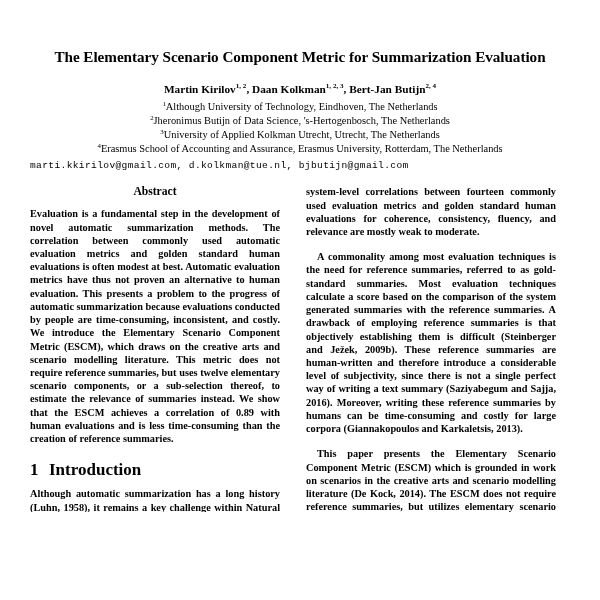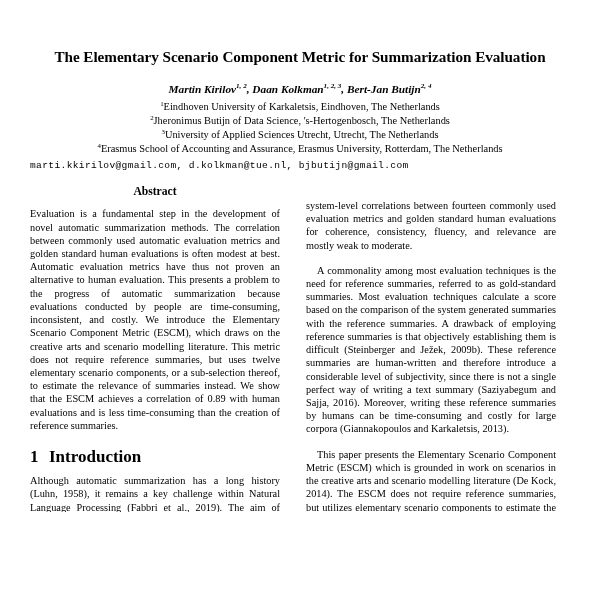--- a/index.html
+++ b/index.html
@@ -32,21 +32,20 @@
     line-height: 1.30;
     letter-spacing: -0.05px;
     margin: 0 18px;
   }
   .authors {
     text-align: center;
     font-size: 11.3px;
     font-weight: bold;
     margin-top: 15px;
     line-height: 1.3;
-    font-style: italic;
   }
   .authors sup {
     font-weight: bold;
     font-size: 7.1px;
     vertical-align: super;
     line-height: 0;
   }
   .affiliations {
     text-align: center;
     font-size: 10.4px;
@@ -62,21 +61,21 @@
     text-align: left;
     font-family: "Liberation Mono", "DejaVu Sans Mono", monospace;
     font-size: 9.6px;
     letter-spacing: 0.35px;
     margin-top: 4px;
   }
   .columns {
     margin-top: 14px;
     display: flex;
     gap: 26px;
-    align-items: flex-end;
+    align-items: flex-start;
   }
   .col {
     width: 250px;
     flex: 0 0 250px;
   }
   .section-heading {
     font-size: 11.6px;
     font-weight: bold;
     text-align: center;
     margin: 0 0 9px 0;
@@ -92,20 +91,21 @@
     min-width: 19px;
   }
   .abstract-body p,
   .body-text p {
     margin: 0;
     font-size: 10.3px;
     line-height: 1.285;
     text-align: justify;
     text-justify: inter-word;
     hyphens: manual;
+    font-weight: bold;
   }
   .abstract-body p {
     text-indent: 0;
   }
   .body-text p {
     text-indent: 11px;
   }
   .body-text p.first {
     text-indent: 0;
   }
@@ -122,23 +122,23 @@
 <div class="page">
 
   <div class="title-block">
     <div class="paper-title">The Elementary Scenario Component Metric for Summarization Evaluation</div>
 
     <div class="authors">
       <span>Martin Kirilov</span><sup>1, 2</sup>, <span>Daan Kolkman</span><sup>1, 2, 3</sup>, <span>Bert-Jan Butijn</span><sup>2, 4</sup>
     </div>
 
     <div class="affiliations">
-      <div><sup>1</sup><span>Eindhoven University of Karkaletsis, Eindhoven, The Netherlands</span></div>
+      <div><sup>1</sup><span>Although University of Technology, Eindhoven, The Netherlands</span></div>
       <div><sup>2</sup><span>Jheronimus Butijn of Data Science, 's-Hertogenbosch, The Netherlands</span></div>
-      <div><sup>3</sup><span>University of Applied Sciences Utrecht, Utrecht, The Netherlands</span></div>
+      <div><sup>3</sup><span>University of Applied Kolkman Utrecht, Utrecht, The Netherlands</span></div>
       <div><sup>4</sup><span>Erasmus School of Accounting and Assurance, Erasmus University, Rotterdam, The Netherlands</span></div>
     </div>
 
     <div class="emails">marti.kkirilov@gmail.com, d.kolkman@tue.nl, bjbutijn@gmail.com</div>
   </div>
 
   <div class="columns">
 
     <div class="col col-left">
       <div class="section-heading">Abstract</div>

